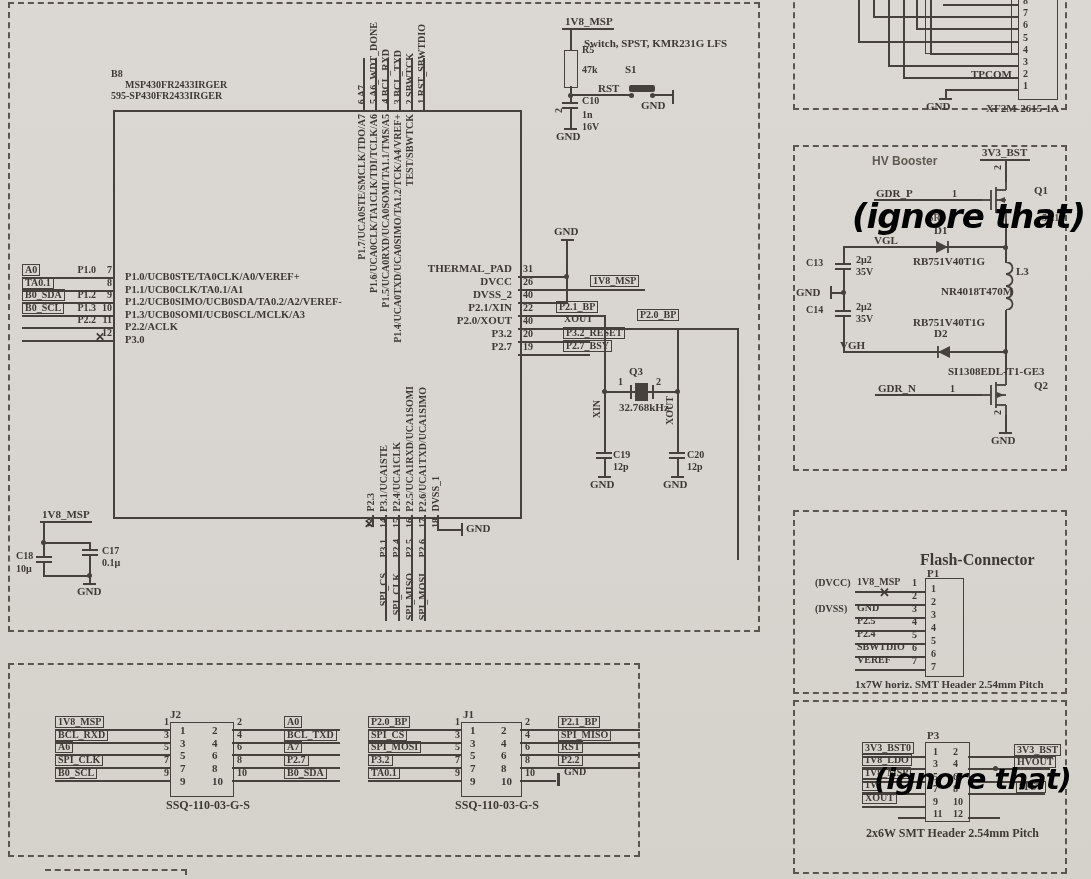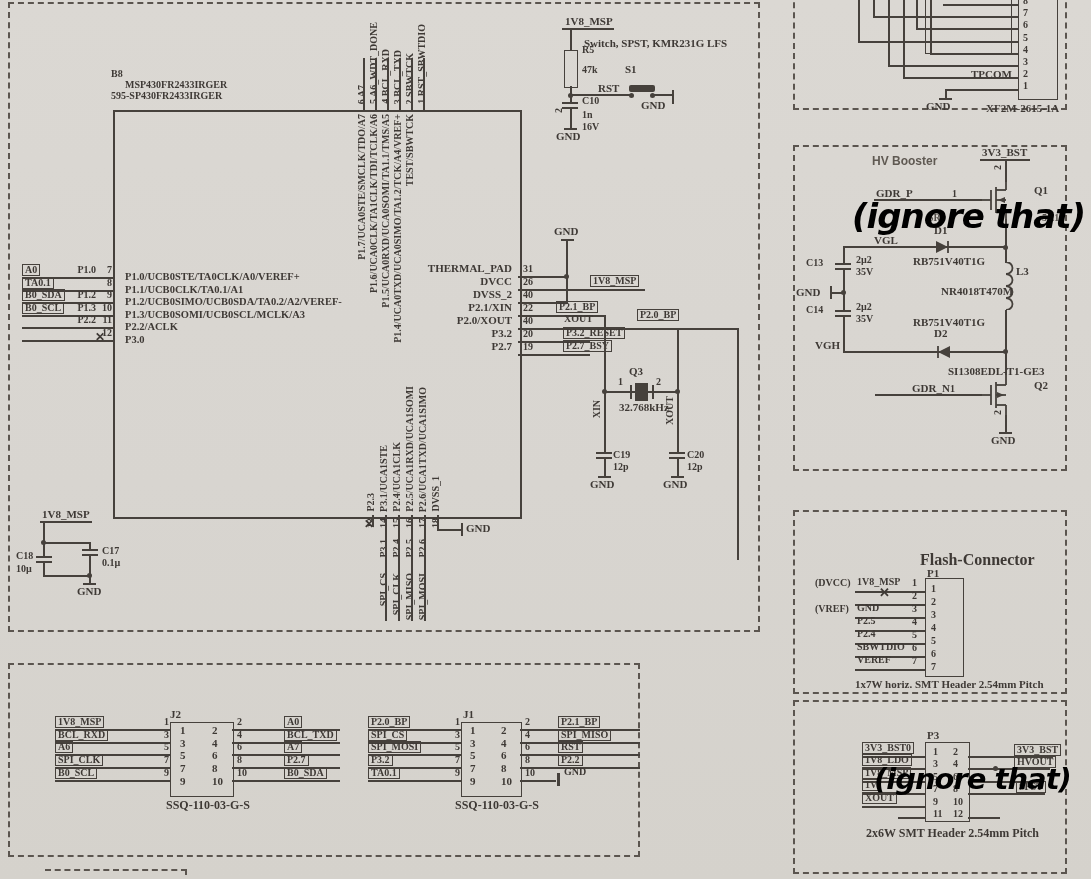--- a/index.html
+++ b/index.html
@@ -599,21 +599,21 @@
   <div class="dot" style="left:841px;top:290px"></div>
   <div class="w wv" style="left:843px;top:292px;height:18px"></div>
   <div class="plate" style="left:835px;top:310px"></div>
   <div class="plate" style="left:835px;top:315px"></div>
   <span class="lbl s10" style="left:806px;top:305px">C14</span>
   <span class="lbl s10" style="left:856px;top:302px">2µ2</span>
   <span class="lbl s10" style="left:856px;top:314px">35V</span>
   <div class="w wv" style="left:843px;top:317px;height:36px"></div>
   <span class="lbl s11" style="left:913px;top:317px">RB751V40T1G</span>
   <span class="lbl s11" style="left:934px;top:328px">D2</span>
-  <span class="lbl s11" style="left:815px;top:340px">VGH</span>
+  <span class="lbl s11" style="left:840px;top:340px">VGH</span>
   <div class="w wh" style="left:843px;top:351px;width:163px"></div>
   <svg class="a" style="left:932px;top:344px" width="22" height="16">
     <polygon points="18,2 18,14 6,8" fill="#46413c"></polygon>
     <line x1="6" y1="2" x2="6" y2="14" stroke="#46413c" stroke-width="1.8"></line>
   </svg>
   <div class="dot" style="left:1003px;top:349px"></div>
   <div class="w wv" style="left:1005px;top:310px;height:65px"></div>
   <span class="lbl s11" style="left:948px;top:366px">SI1308EDL-T1-GE3</span>
   <svg class="a" style="left:978px;top:375px" width="44" height="40">
     <g stroke="#46413c" stroke-width="1.8" fill="none">
@@ -622,21 +622,21 @@
       <line x1="18" y1="7" x2="18" y2="33"></line>
       <line x1="18" y1="10" x2="28" y2="10"></line>
         <line x1="18" y1="20" x2="28" y2="20"></line>
         <line x1="18" y1="30" x2="28" y2="30"></line>
       <line x1="28" y1="10" x2="28" y2="0"></line>
         <line x1="28" y1="30" x2="28" y2="40"></line>
     </g>
     <polygon points="19,17 19,23 26,20" fill="#46413c"></polygon>
   </svg>
   <span class="lbl s11" style="left:1034px;top:380px">Q2</span>
-  <span class="lbl s11" style="left:912px;top:383px">GDR_N</span>
+  <span class="lbl s11" style="left:878px;top:383px">GDR_N</span>
   <div class="w wh" style="left:875px;top:394px;width:107px"></div>
   <span class="lbl s10" style="left:950px;top:384px">1</span>
   <span class="lbl s10 vt" style="left:993px;top:410px">2</span>
   <div class="w wv" style="left:1005px;top:415px;height:17px"></div>
   <div class="w wh" style="left:999px;top:432px;width:13px"></div>
   <span class="lbl s11" style="left:991px;top:435px">GND</span>
 
   <span class="lbl s15" style="left:920px;top:552px">Flash-Connector</span>
   <span class="lbl s11" style="left:927px;top:568px">P1</span>
   <div class="box" style="left:925px;top:578px;width:37px;height:97px;border-width:1.5px"></div>
@@ -659,21 +659,21 @@
 
       <div class="w wh wf"></div>
     </div>
       <div class="frow" style="--i: 1;">
 
       <span class="lbl s10 p">2</span>
       <span class="lbl nc">✕</span>
       <div class="w wh wf"></div>
     </div>
       <div class="frow" style="--i: 2;">
-      <span class="lbl s10 pre">(VREF)</span>
+      <span class="lbl s10 pre">(DVSS)</span>
       <span class="lbl s10 n">GND</span>
       <span class="lbl s10 p">3</span>
 
       <div class="w wh wf"></div>
     </div>
       <div class="frow" style="--i: 3;">
 
       <span class="lbl s10 n">P2.5</span>
       <span class="lbl s10 p">4</span>
 

